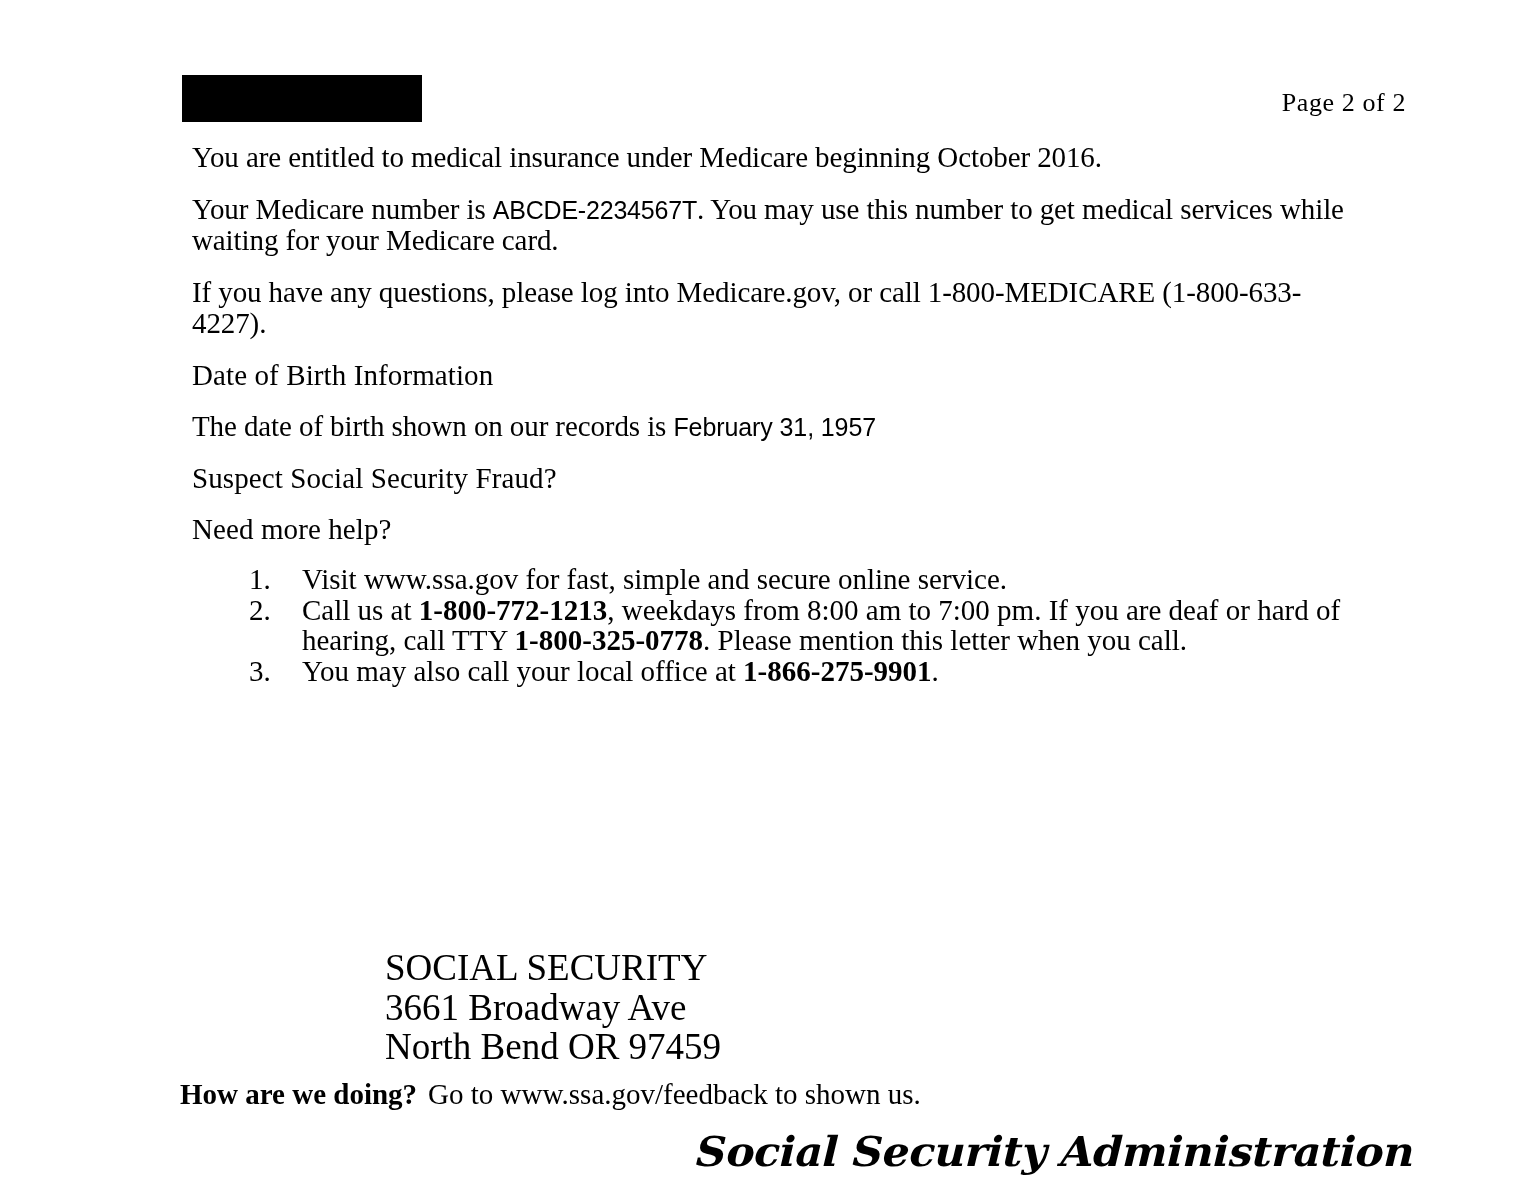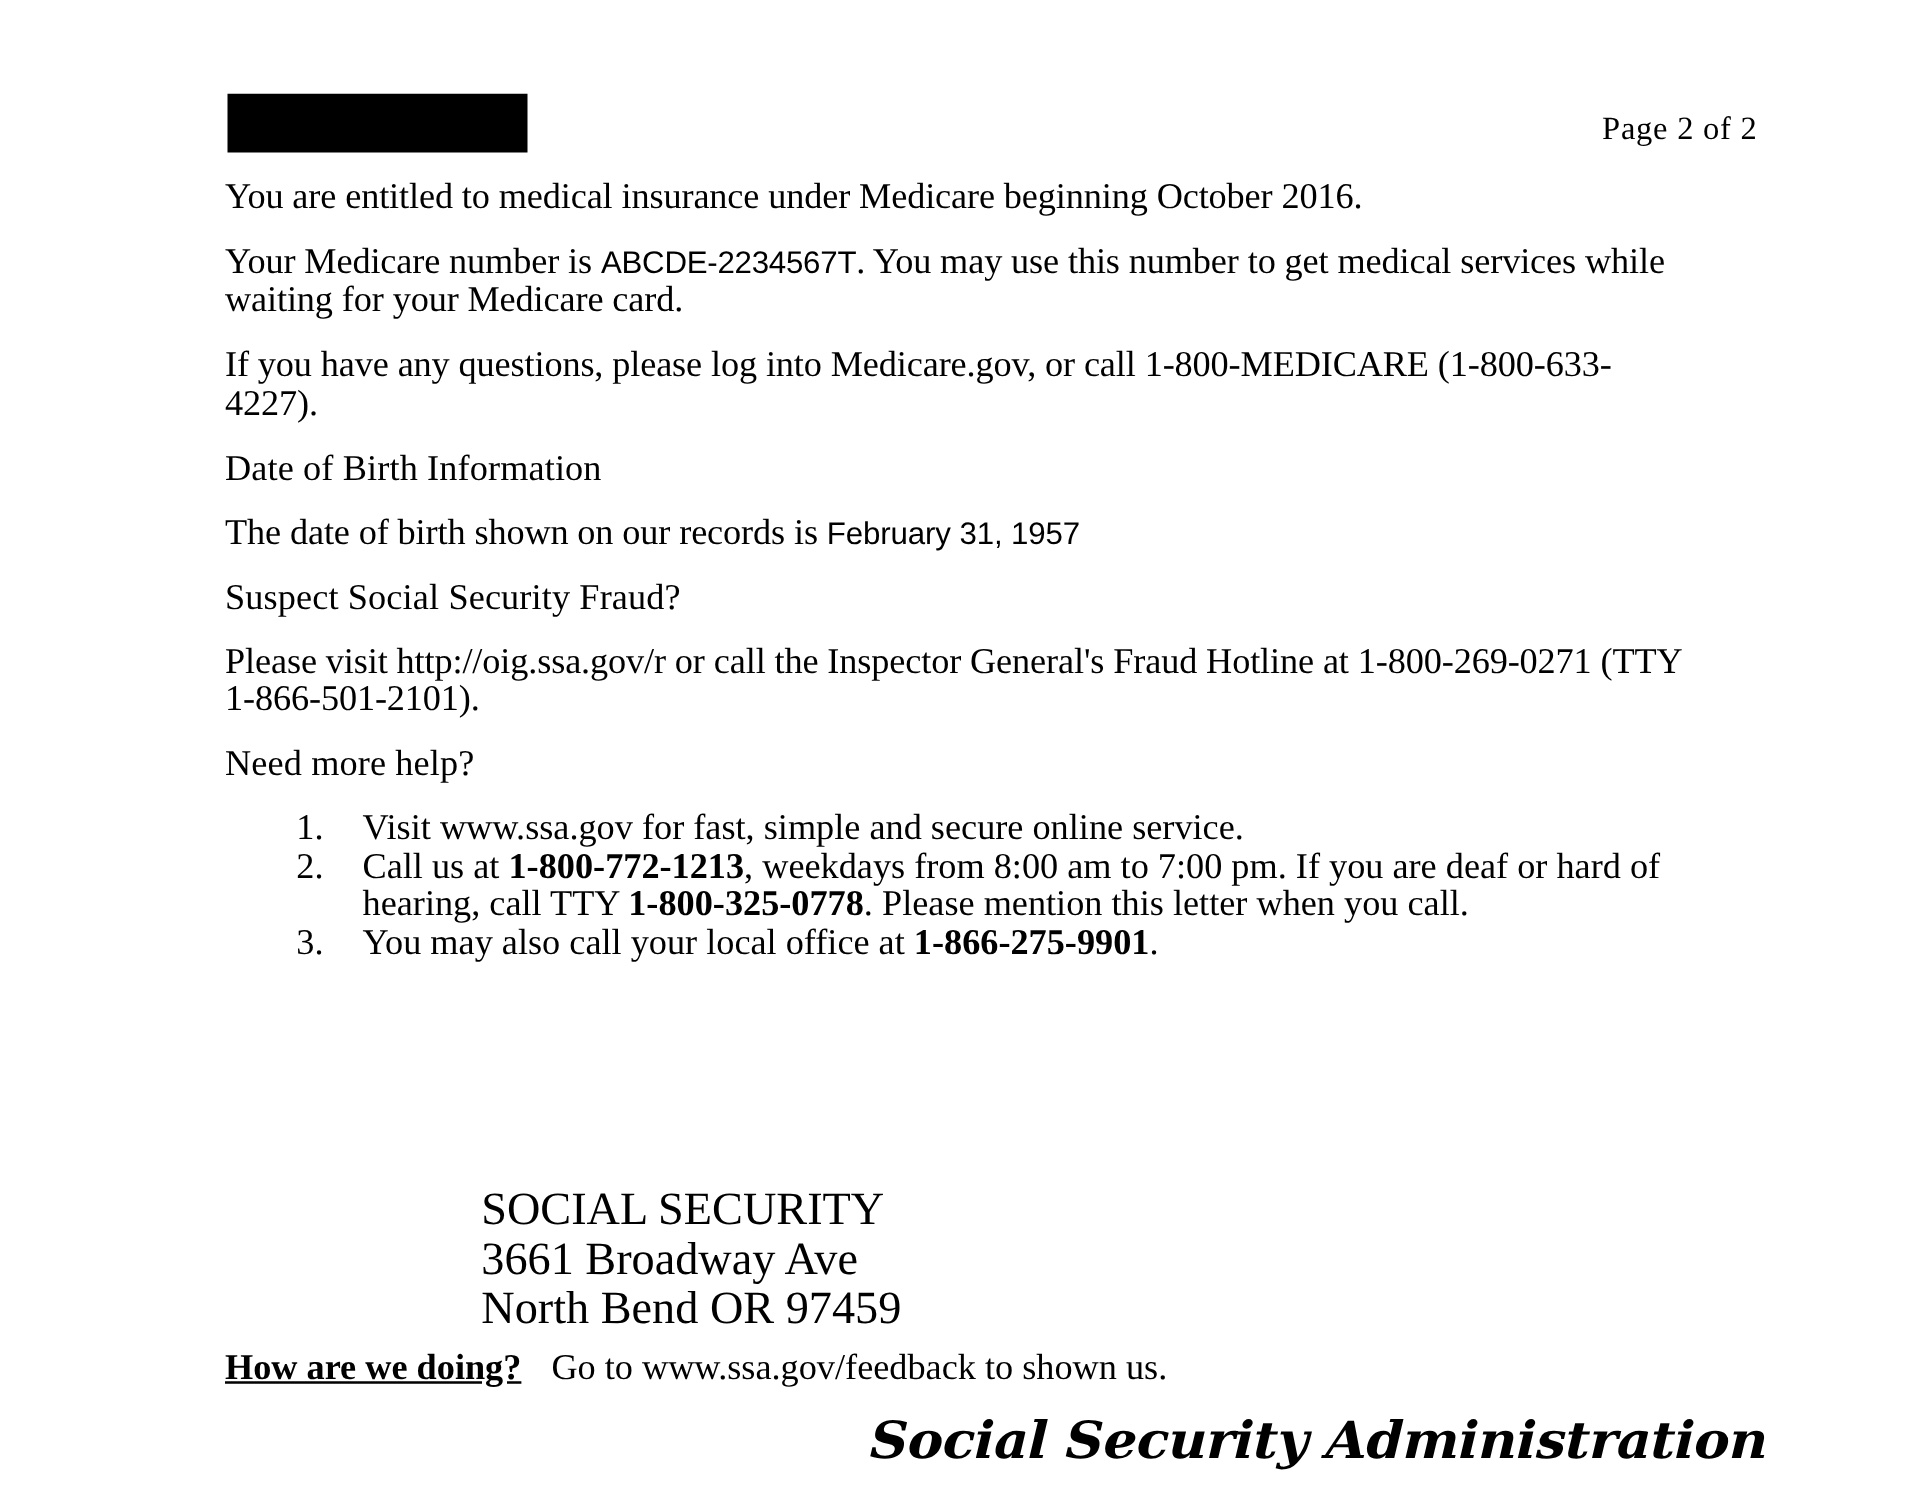--- a/index.html
+++ b/index.html
@@ -41,21 +41,21 @@
     right: 176px;
     top: 88px;
     font-size: 26px;
     letter-spacing: 0.6px;
     white-space: nowrap;
   }
 
   
   .content {
     position: absolute;
-    left: 180px;
+    left: 192px;
     top: 142px;
     width: 1180px;
   }
 
   p.para {
     margin: 0 0 22px 0;
     font-size: 29px;
     line-height: 1.05;
     letter-spacing: -0.1px;
   }
@@ -116,22 +116,21 @@
   
   .feedback-line {
     position: absolute;
     left: 180px;
     top: 1078px;
     font-size: 29px;
     white-space: nowrap;
   }
   .feedback-line .lead {
     font-weight: bold;
-    margin-right: 24px;
-    text-decoration: underline;
+    margin-right: 11px;
   }
 
   .agency-signature {
     position: absolute;
     left: 697px;
     top: 1128px;
     font-family: "DejaVu Serif", "Liberation Serif", serif;
     font-weight: bold;
     font-style: italic;
     font-size: 41px;
@@ -165,23 +164,20 @@
     </p>
 
     <h2 class="heading">Date of Birth Information</h2>
 
     <p class="para">
       <span>The date of birth shown on our records is </span><span class="sans-value">February 31, 1957</span>
     </p>
 
     <h2 class="heading">Suspect Social Security Fraud?</h2>
 
-    <p class="para">
-      <span>Please visit http://oig.ssa.gov/r or call the Inspector General's Fraud Hotline at 1-800-269-0271 (TTY 1-866-501-2101).</span>
-    </p>
 
 
     <h2 class="heading">Need more help?</h2>
 
     <ol class="help-list" id="help-list">
         <li><span class="num">1.</span><span><span>Visit www.ssa.gov for fast, simple and secure online service.</span></span></li>
         <li><span class="num">2.</span><span><span>Call us at </span><span class="b">1-800-772-1213</span><span>, weekdays from 8:00 am to 7:00 pm.  If you are deaf or hard of hearing, call TTY </span><span class="b">1-800-325-0778</span><span>. Please mention this letter when you call.</span></span></li>
         <li><span class="num">3.</span><span><span>You may also call your local office at </span><span class="b">1-866-275-9901</span><span>.</span></span></li>
       </ol>
 

